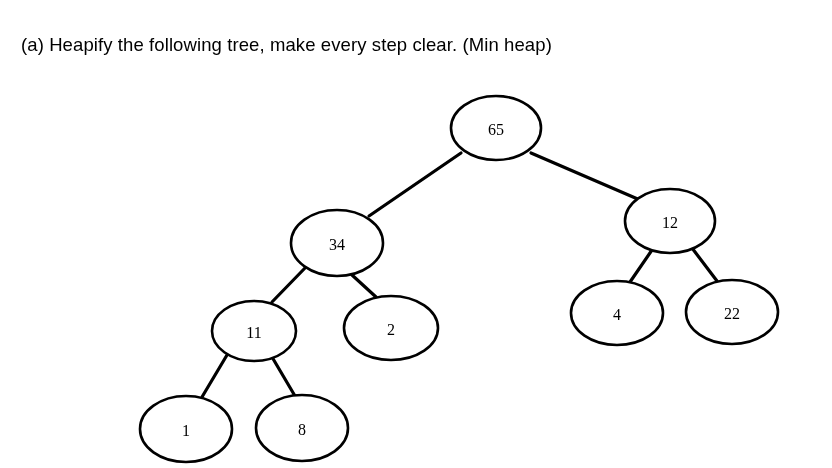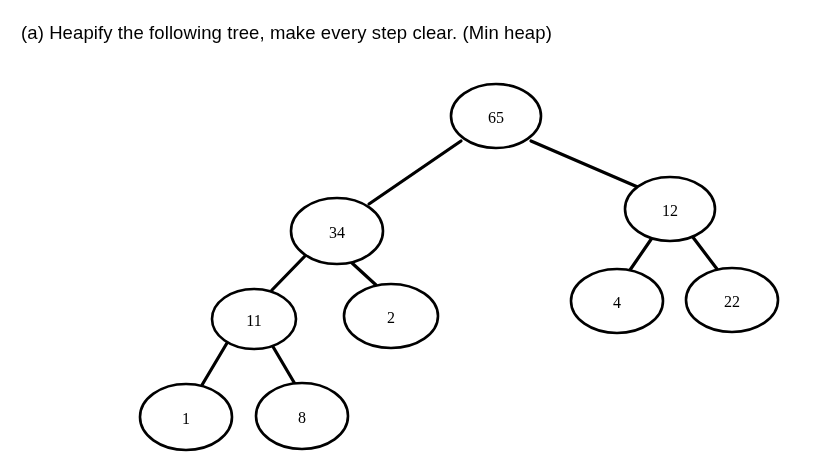--- a/index.html
+++ b/index.html
@@ -10,21 +10,21 @@
   body {
     width: 832px;
     height: 468px;
     position: relative;
     overflow: hidden;
     font-family: "Liberation Sans", sans-serif;
     -webkit-font-smoothing: antialiased;
   }
   #page {
     position: absolute;
-    left: 0; top: 0;
+    left: 0; top: 12px;
     width: 832px;
     height: 395px;
     background: #ffffff;
   }
   #question-title {
     position: absolute;
     left: 21px;
     top: 21px;
     font-family: "Liberation Sans", sans-serif;
     font-size: 18.5px;

